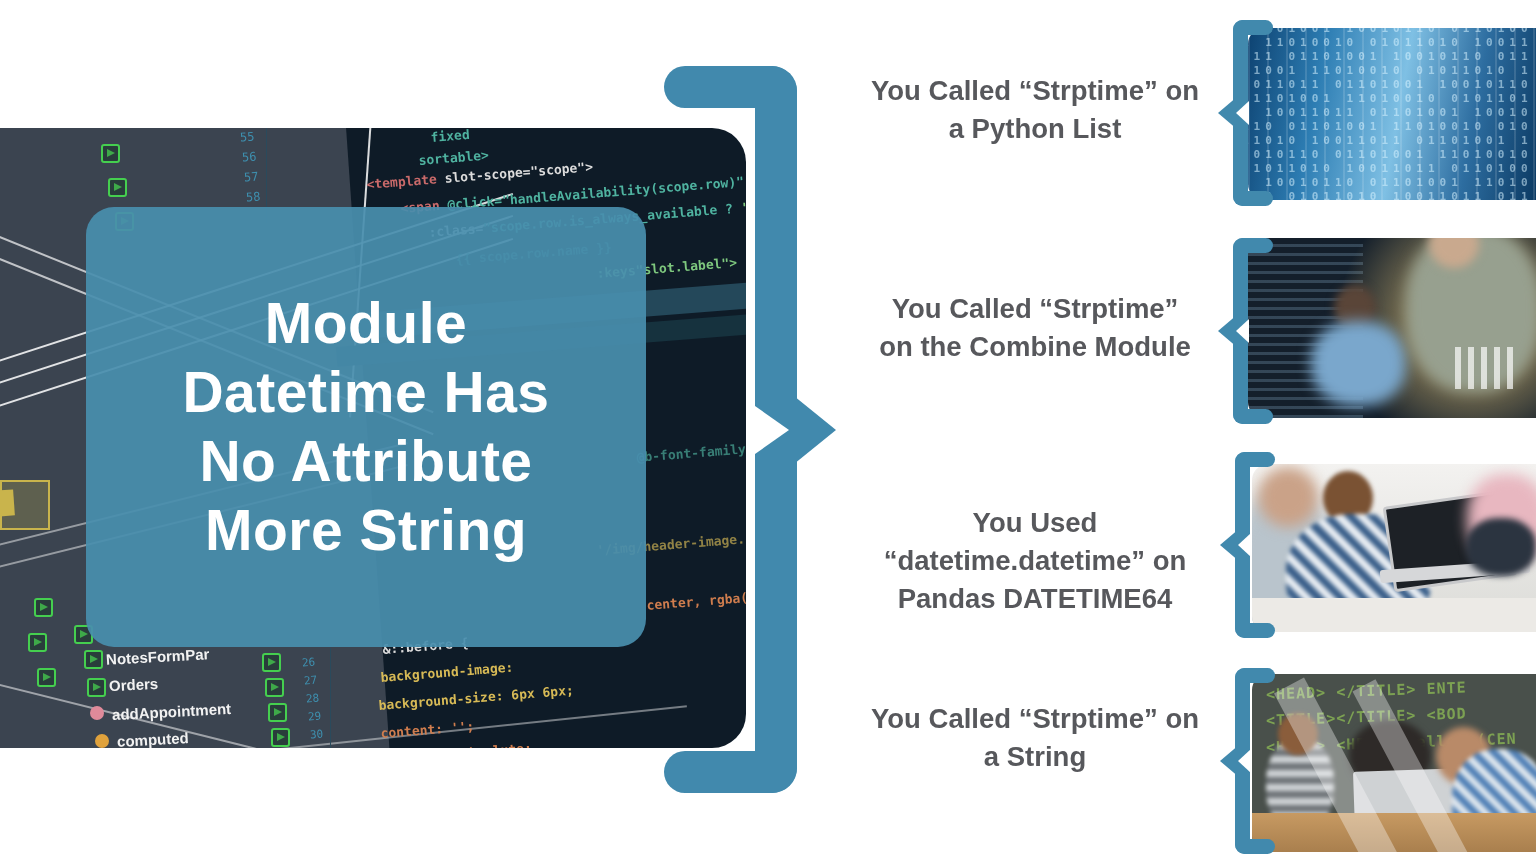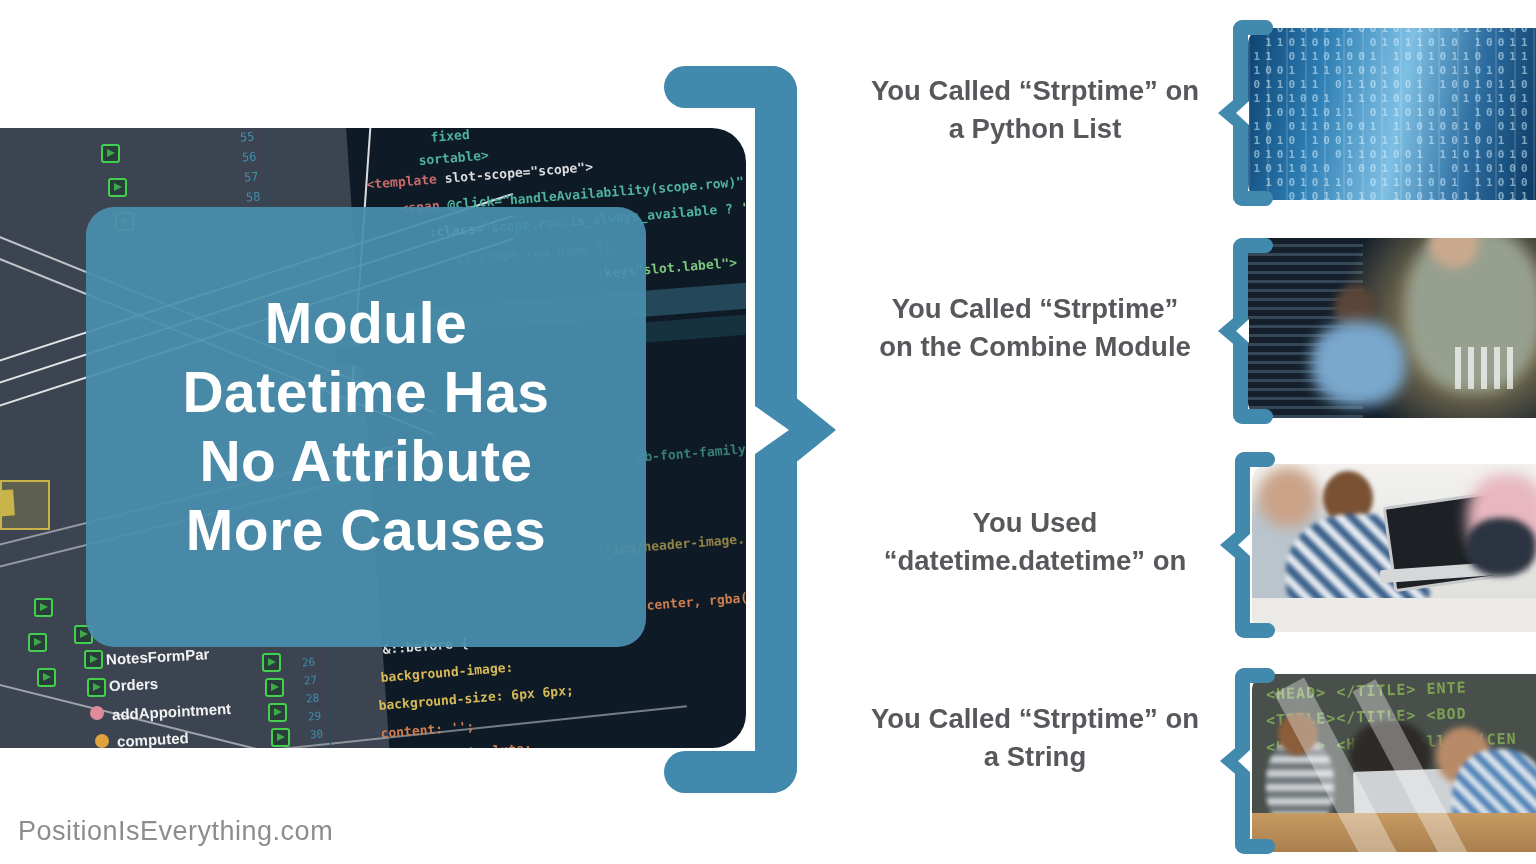--- a/index.html
+++ b/index.html
@@ -165,21 +165,21 @@
     <div class="circ" style="left:90px;top:578px;background:#e08a9a"></div>
     <span class="side" style="left:112px;top:575px">addAppointment</span>
     <div class="circ" style="left:95px;top:606px;background:#e0a23c"></div>
     <span class="side" style="left:117px;top:603px">computed</span>
   </div>
 
   <div class="title-card">
     <div class="title-line">Module</div>
     <div class="title-line">Datetime Has</div>
     <div class="title-line">No Attribute</div>
-    <div class="title-line">More Causes</div>
+    <div class="title-line">More String</div>
   </div>
 
   <div>
     <div class="bb bb-top"></div>
     <div class="bb bb-bar"></div>
     <div class="bb bb-bot"></div>
     <div class="bb bb-nub"></div>
     <div class="bb-notch"></div>
   </div>
 
@@ -216,20 +216,21 @@
     <div class="blob" style="left:30%;top:26%;width:42px;height:46px;background:#5a4538;border-radius:50%;filter:blur(4px)"></div>
     <div class="blob" style="left:22%;top:46%;width:95px;height:85px;background:#7aa7cc;filter:blur(7px)"></div>
     <div class="blob" style="left:55%;top:-6%;width:135px;height:165px;background:#97a08f;filter:blur(7px)"></div>
     <div class="blob" style="left:63%;top:-10%;width:50px;height:48px;background:#c9a98e;border-radius:50%;filter:blur(5px)"></div>
     <div class="devs-chart"></div>
   </div>
 
   <div class="cause-text" style="top:504px">
     <div>You Used</div>
     <div>“datetime.datetime” on</div>
+    <div>Pandas DATETIME64</div>
   </div>
   <div class="sbrace" style="left:1227px;top:452px">
     <div class="sb sb-bar"></div>
       <div class="sb sb-top"></div>
       <div class="sb sb-bot"></div>
     <div class="sb sb-nub"></div>
       <div class="sb-notch"></div>
   </div>
   <div class="rimg img-class" style="left:1252px;top:464px;width:284px;height:168px">
     <div class="blob" style="left:-8%;top:16%;width:110px;height:175px;background:#b9c4cc;filter:blur(9px)"></div>
@@ -262,14 +263,13 @@
     <div class="blob" style="left:9%;top:22%;width:40px;height:42px;background:#8a5d3b;border-radius:50%;filter:blur(2px)"></div>
     <div class="blob" style="left:34%;top:26%;width:82px;height:72px;background:#2e2a28;border-radius:50%;filter:blur(3px)"></div>
     <div class="laptop-base" style="left:36%;top:54%;width:110px;height:60px;background:#cfd2d4;transform:rotate(-2deg)"></div>
     <div class="blob" style="right:16%;top:30%;width:55px;height:58px;background:#b98a68;border-radius:50%;filter:blur(3px)"></div>
     <div class="blob plaid2" style="right:-4%;top:42%;width:95px;height:105px;filter:blur(2px)"></div>
     <div class="wood"></div>
     <div class="glare" style="left:26%;bottom:-28%;width:34px;height:230px"></div>
     <div class="glare" style="left:54%;bottom:-28%;width:26px;height:230px"></div>
   </div>
 
-  <div class="footer">PositionIsEverything.com</div>
 </div>
 
 </body></html>

